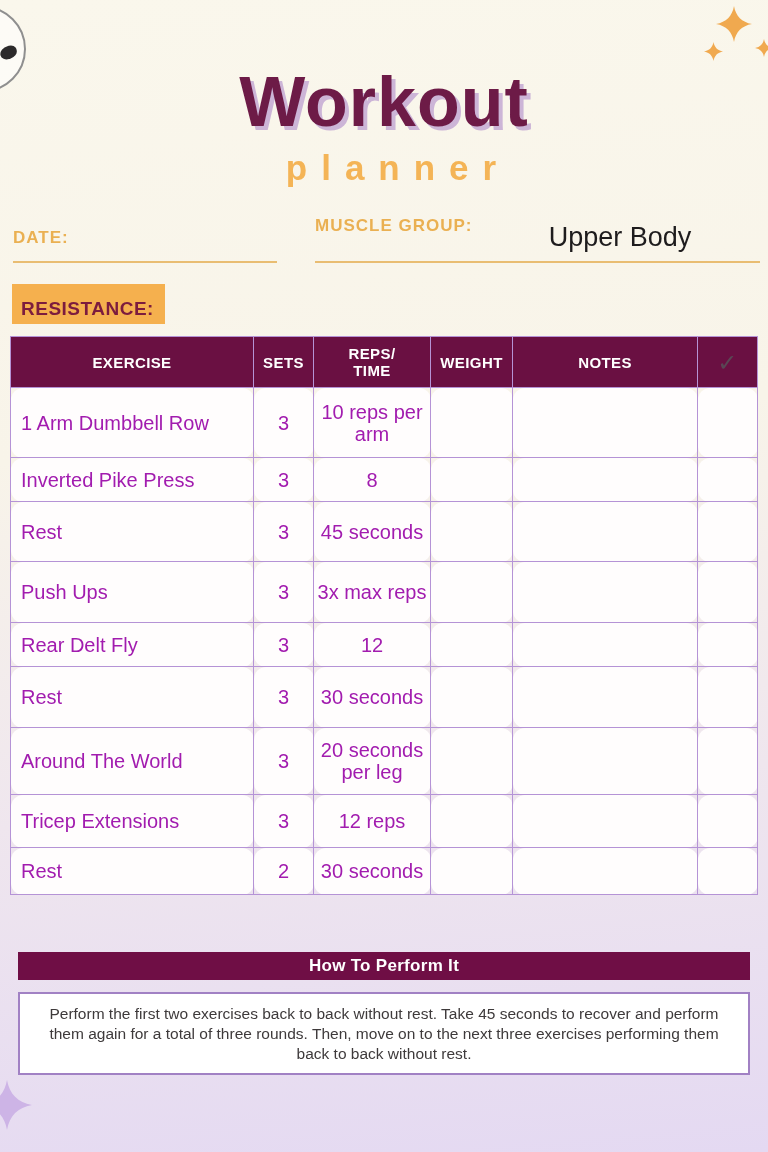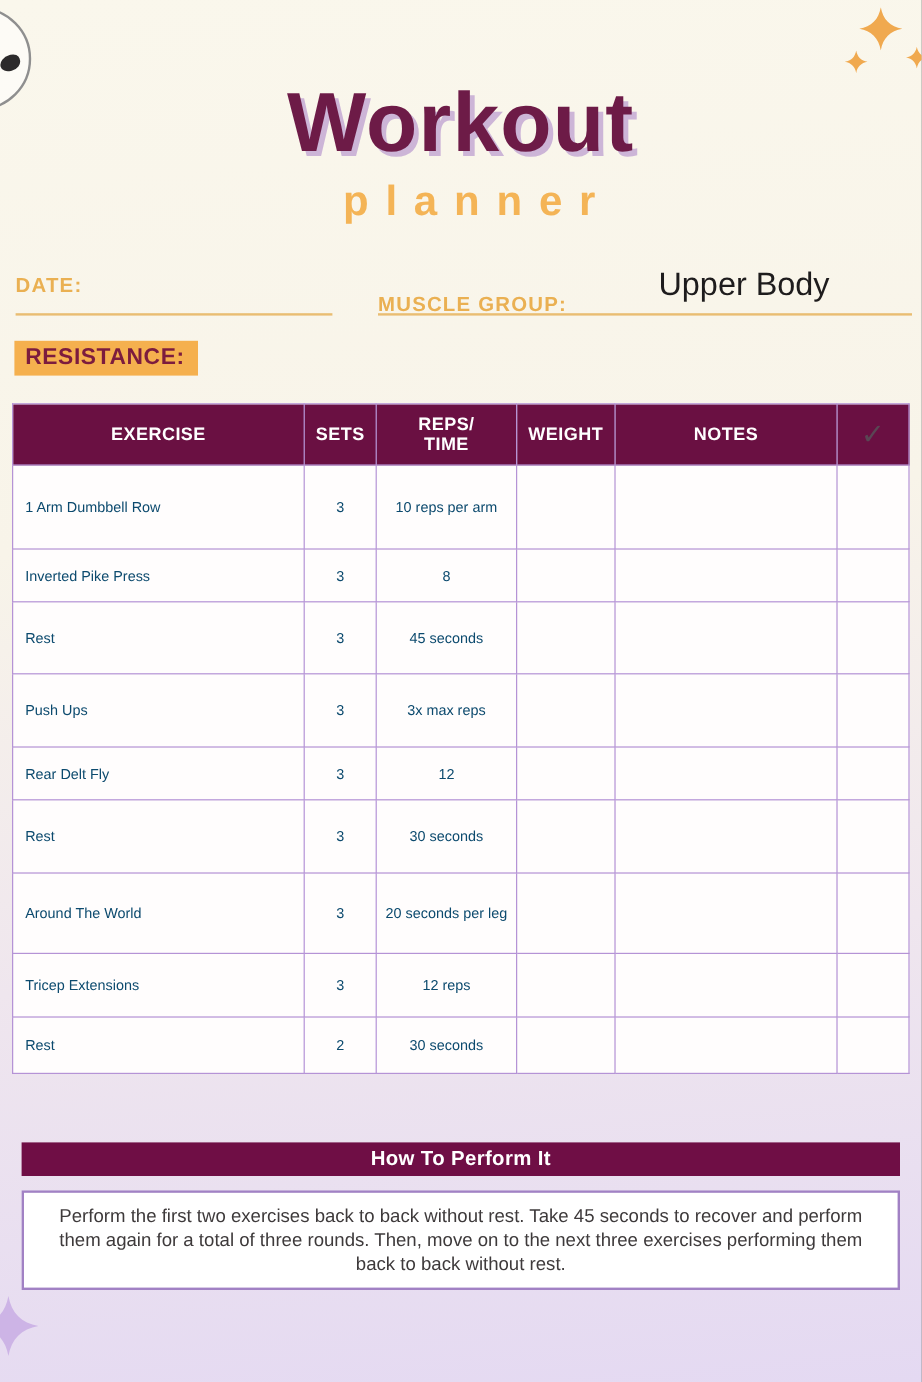--- a/index.html
+++ b/index.html
@@ -22,40 +22,40 @@
   
   .title { position:absolute; left:0; top:62px; width:768px; text-align:center;
     font-size:70px; font-weight:800; color:#6d1b47; letter-spacing:1px;
     text-shadow:4px 4px 0 rgba(168,128,198,0.55); }
   .subtitle { position:absolute; left:14px; top:148px; width:768px; text-align:center;
     font-size:35px; font-weight:700; color:#f4b456; letter-spacing:14px; }
   
   .field-label { position:absolute; font-size:17px; font-weight:700;
     color:#eab052; letter-spacing:1px; }
   .lbl-date { left:13px; top:228px; }
-  .lbl-muscle { left:315px; top:244px; }
+  .lbl-muscle { left:315px; top:216px; }
   .field-line { position:absolute; height:2px; background:#e9bd72; top:261px; }
   .line-date { left:13px; width:264px; }
   .line-muscle { left:315px; width:445px; }
   .muscle-value { position:absolute; left:490px; top:222px; width:260px;
     text-align:center; font-size:27px; color:#1e1c1d; }
   
   .badge { position:absolute; left:12px; top:284px; background:#f5b04e;
     color:#7c1c3e; font-size:19px; font-weight:800; letter-spacing:0.5px;
-    padding:3px 11px 4px 9px; }
+    padding:14px 11px 4px 9px; }
   
   .workout-table { position:absolute; left:10px; top:322px; width:747px;
     border-collapse:collapse; table-layout:fixed;margin-top:14px; }
   .workout-table th, .workout-table td { border:1.5px solid #b593d6; }
   .workout-table th { background:#6a1042; color:#fff; font-size:15px;
     font-weight:700; letter-spacing:0.4px; height:51px; white-space:pre-line;
     line-height:17px; }
   .workout-table th.check-h { color:#5a4654; font-size:24px; font-weight:400; }
-  .workout-table td { background:#fffdfd; font-size:12px; color:#0c4a6e;
-    text-align:center; line-height:22px; }
+  .workout-table td { background:#fffdfd; font-size:20px; color:#a21caf;
+    text-align:center; line-height:22px;border-radius:12px; }
   .workout-table td.exercise { text-align:left; padding-left:10px; }
   tr.r1 td{height:70px} tr.r2 td{height:44px} tr.r3 td{height:60px}
   tr.r4 td{height:61px} tr.r5 td{height:45px} tr.r6 td{height:44px}
   tr.r7 td{height:61px} tr.r8 td{height:67px} tr.r9 td{height:53px}
   tr.r10 td{height:47px}
   
   .howto-bar { position:absolute; left:18px; top:952px; width:732px; height:28px;
     background:#6f0e45; color:#fff; font-size:17px; font-weight:700;
     display:flex; align-items:center; justify-content:center; letter-spacing:0.3px; }
   .howto-box { position:absolute; left:18px; width:732px; background:#fff;

